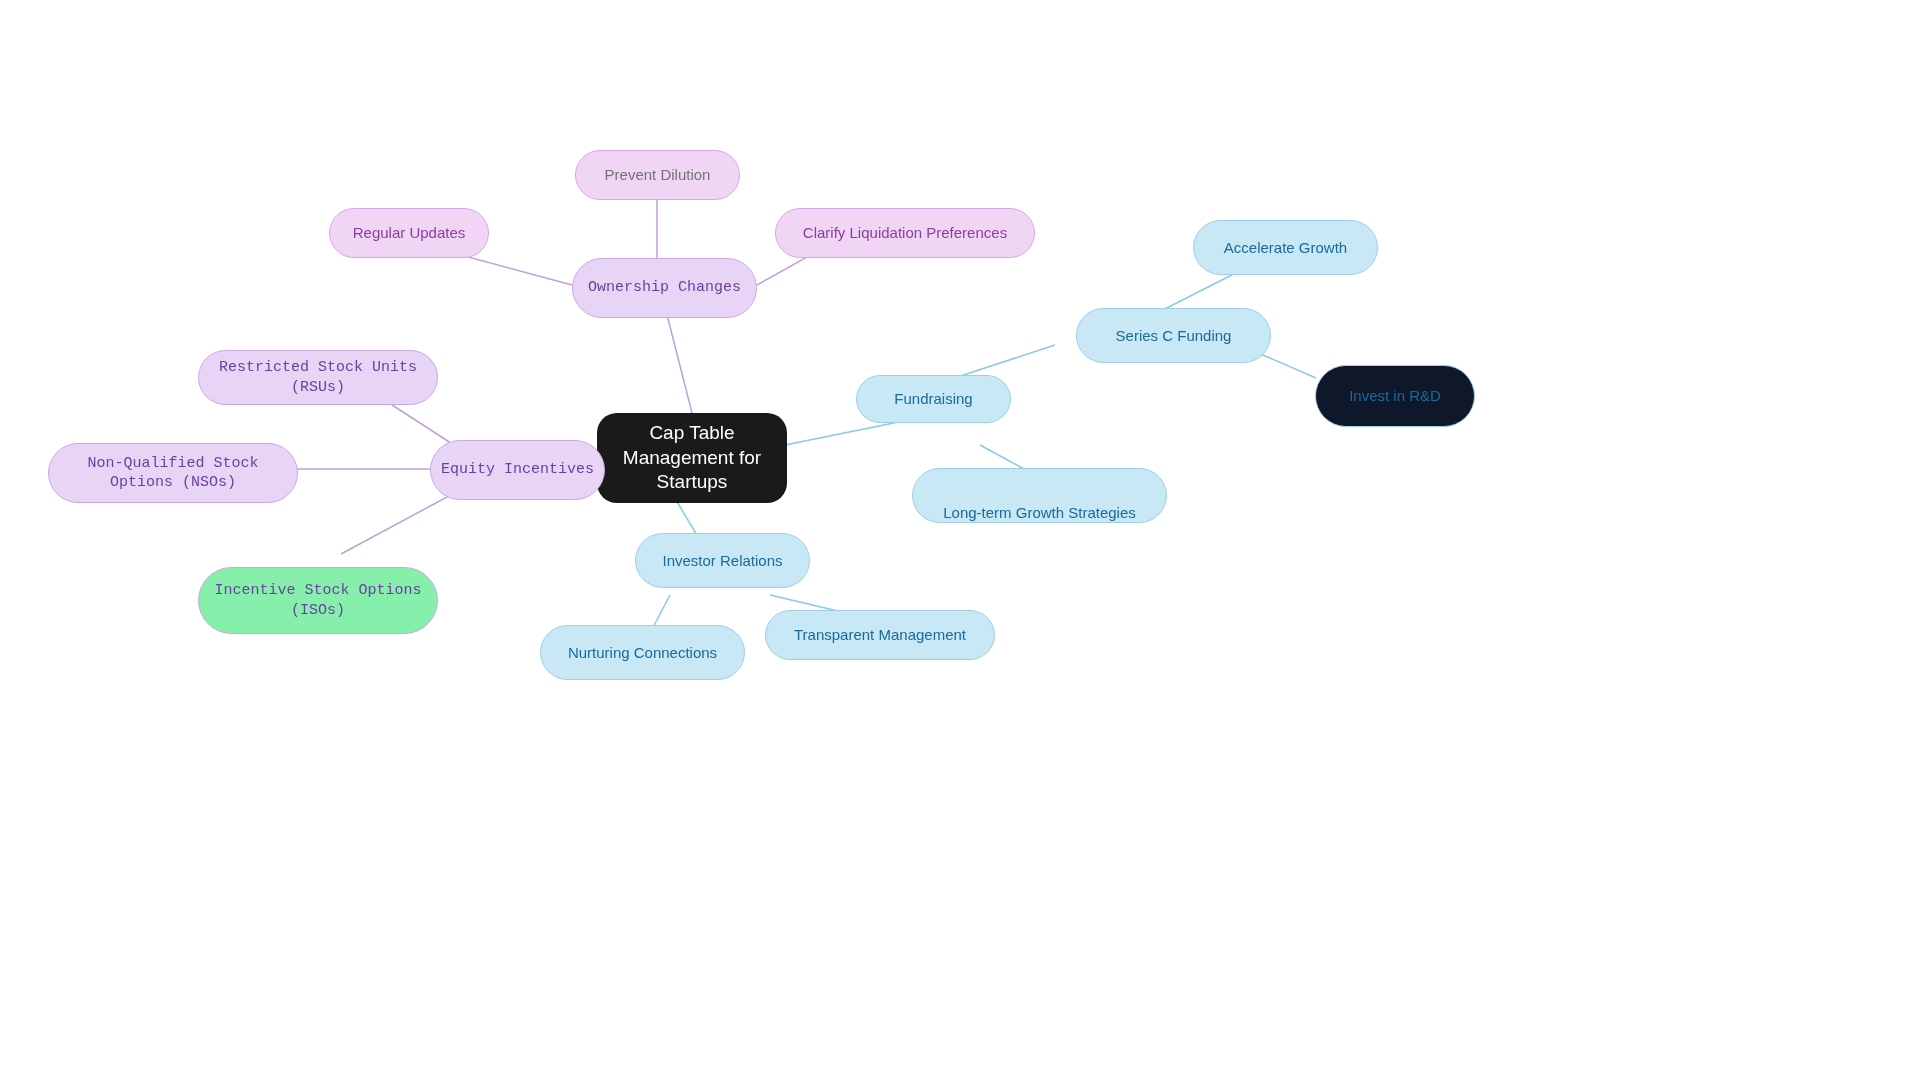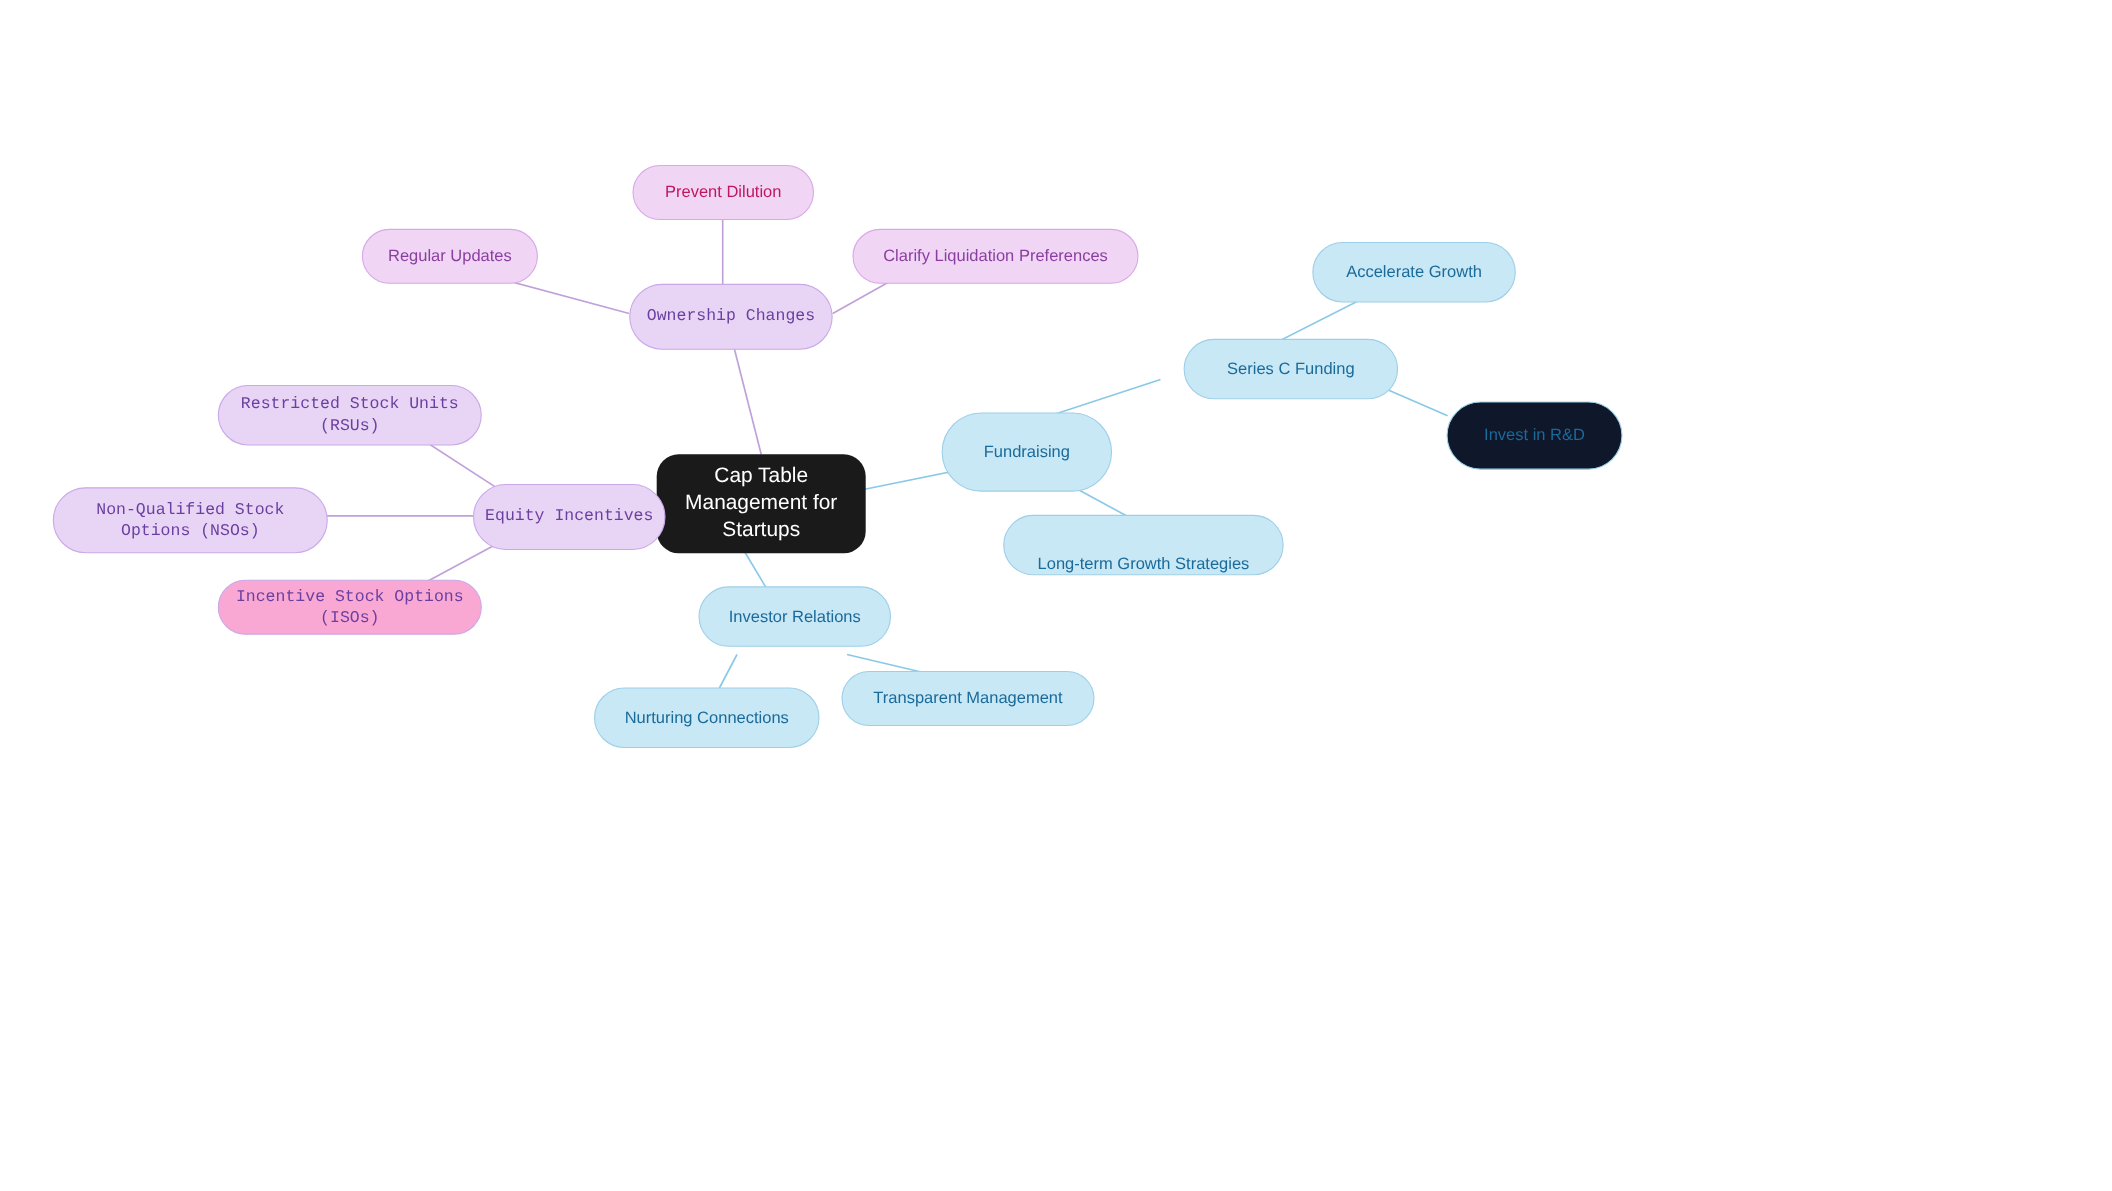--- a/index.html
+++ b/index.html
@@ -109,21 +109,21 @@
 
 <div class="node node-center" style="left: 597px; top: 413px; width: 190px; height: 90px;">
   <span class="node-label" style="color: #ffffff; font-size: 19px; font-weight: 500;">Cap Table Management for Startups</span>
 </div>
 
 <div class="node node-purple" style="left: 572px; top: 258px; width: 185px; height: 60px; background: rgb(232, 213, 245); color: rgb(107, 63, 160); border: 1.5px solid rgb(201, 168, 232);">
   <span class="node-label" style="color: rgb(107, 63, 160);">Ownership Changes</span>
 </div>
 
 <div class="node node-pink" style="left: 575px; top: 150px; width: 165px; height: 50px; background: rgb(240, 213, 245); color: rgb(138, 63, 160); border: 1.5px solid rgb(216, 168, 232);">
-  <span class="node-label" style="color: #be185d;">Prevent Dilution</span>
+  <span class="node-label" style="color: #737373;">Prevent Dilution</span>
 </div>
 
 <div class="node node-pink" style="left: 329px; top: 208px; width: 160px; height: 50px; background: rgb(240, 213, 245); color: rgb(138, 63, 160); border: 1.5px solid rgb(216, 168, 232);">
   <span class="node-label" style="color: rgb(138, 63, 160);">Regular Updates</span>
 </div>
 
 <div class="node node-pink" style="left: 775px; top: 208px; width: 260px; height: 50px; background: rgb(240, 213, 245); color: rgb(138, 63, 160); border: 1.5px solid rgb(216, 168, 232);">
   <span class="node-label" style="color: rgb(138, 63, 160);">Clarify Liquidation Preferences</span>
 </div>
 
@@ -132,37 +132,37 @@
 </div>
 
 <div class="node node-purple" style="left: 198px; top: 350px; width: 240px; height: 55px; background: rgb(232, 213, 245); color: rgb(107, 63, 160); border: 1.5px solid rgb(201, 168, 232);">
   <span class="node-label" style="color: rgb(107, 63, 160);">Restricted Stock Units (RSUs)</span>
 </div>
 
 <div class="node node-purple" style="left: 48px; top: 443px; width: 250px; height: 60px; background: rgb(232, 213, 245); color: rgb(107, 63, 160); border: 1.5px solid rgb(201, 168, 232);">
   <span class="node-label" style="color: rgb(107, 63, 160);">Non-Qualified Stock Options (NSOs)</span>
 </div>
 
-<div class="node node-purple" style="left: 198px; top: 527px; width: 240px; height: 50px; background: #f9a8d4; color: rgb(107, 63, 160); border: 1.5px solid rgb(201, 168, 232);">
+<div class="node node-purple" style="left: 198px; top: 567px; width: 240px; height: 67px; background: #86efac; color: rgb(107, 63, 160); border: 1.5px solid rgb(201, 168, 232);">
   <span class="node-label" style="color: rgb(107, 63, 160);">Incentive Stock Options (ISOs)</span>
 </div>
 
 <div class="node node-blue" style="left: 635px; top: 533px; width: 175px; height: 55px; background: rgb(200, 232, 245); color: rgb(26, 106, 154); border: 1.5px solid rgb(158, 207, 232);">
   <span class="node-label" style="color: rgb(26, 106, 154);">Investor Relations</span>
 </div>
 
 <div class="node node-blue" style="left: 540px; top: 625px; width: 205px; height: 55px; background: rgb(200, 232, 245); color: rgb(26, 106, 154); border: 1.5px solid rgb(158, 207, 232);">
   <span class="node-label" style="color: rgb(26, 106, 154);">Nurturing Connections</span>
 </div>
 
 <div class="node node-blue" style="left: 765px; top: 610px; width: 230px; height: 50px; background: rgb(200, 232, 245); color: rgb(26, 106, 154); border: 1.5px solid rgb(158, 207, 232);">
   <span class="node-label" style="color: rgb(26, 106, 154);">Transparent Management</span>
 </div>
 
-<div class="node node-blue" style="left: 856px; top: 375px; width: 155px; height: 72px; background: rgb(200, 232, 245); color: rgb(26, 106, 154); border: 1.5px solid rgb(158, 207, 232); text-align: right;">
+<div class="node node-blue" style="left: 856px; top: 375px; width: 155px; height: 48px; background: rgb(200, 232, 245); color: rgb(26, 106, 154); border: 1.5px solid rgb(158, 207, 232); text-align: right;">
   <span class="node-label" style="color: rgb(26, 106, 154);">Fundraising</span>
 </div>
 
 <div class="node node-blue" style="left: 1076px; top: 308px; width: 195px; height: 55px; background: rgb(200, 232, 245); color: rgb(26, 106, 154); border: 1.5px solid rgb(158, 207, 232);">
   <span class="node-label" style="color: rgb(26, 106, 154);">Series C Funding</span>
 </div>
 
 <div class="node node-blue" style="left: 1193px; top: 220px; width: 185px; height: 55px; background: rgb(200, 232, 245); color: rgb(26, 106, 154); border: 1.5px solid rgb(158, 207, 232);">
   <span class="node-label" style="color: rgb(26, 106, 154);">Accelerate Growth</span>
 </div>

